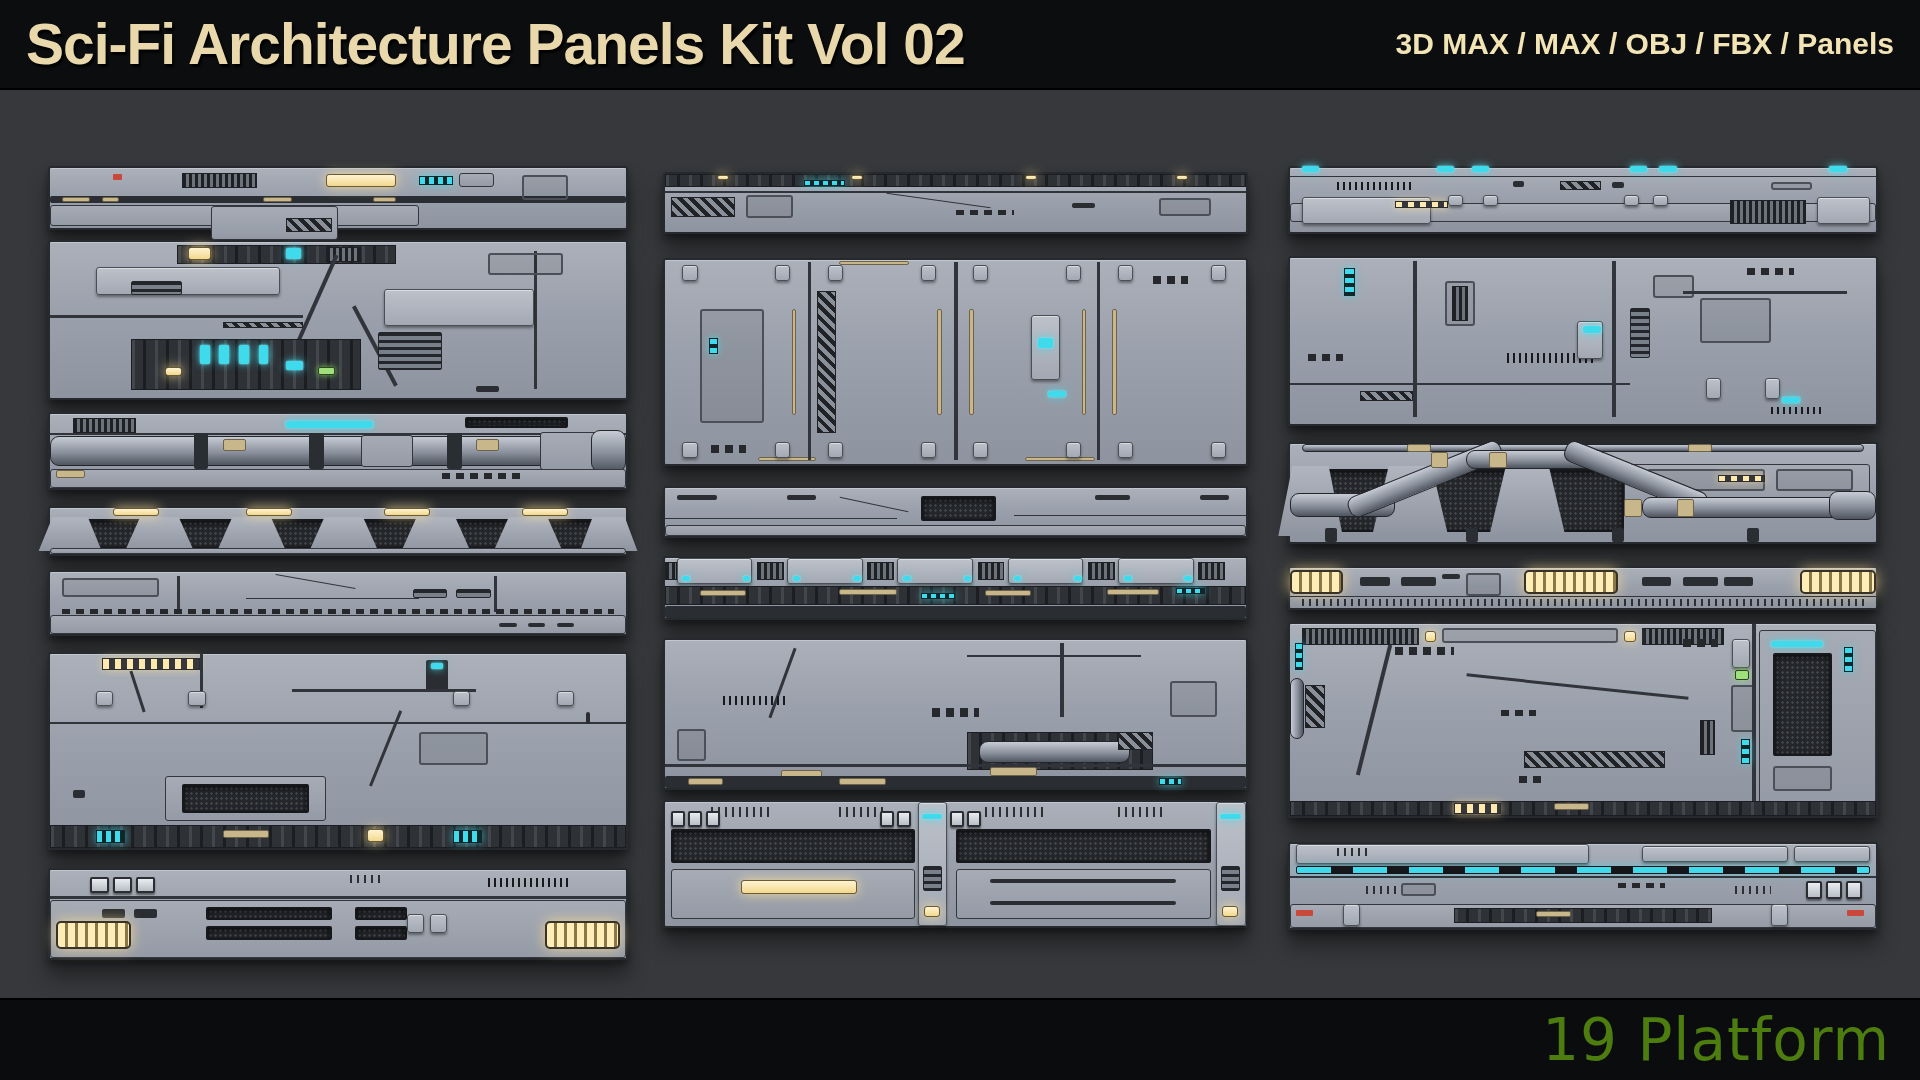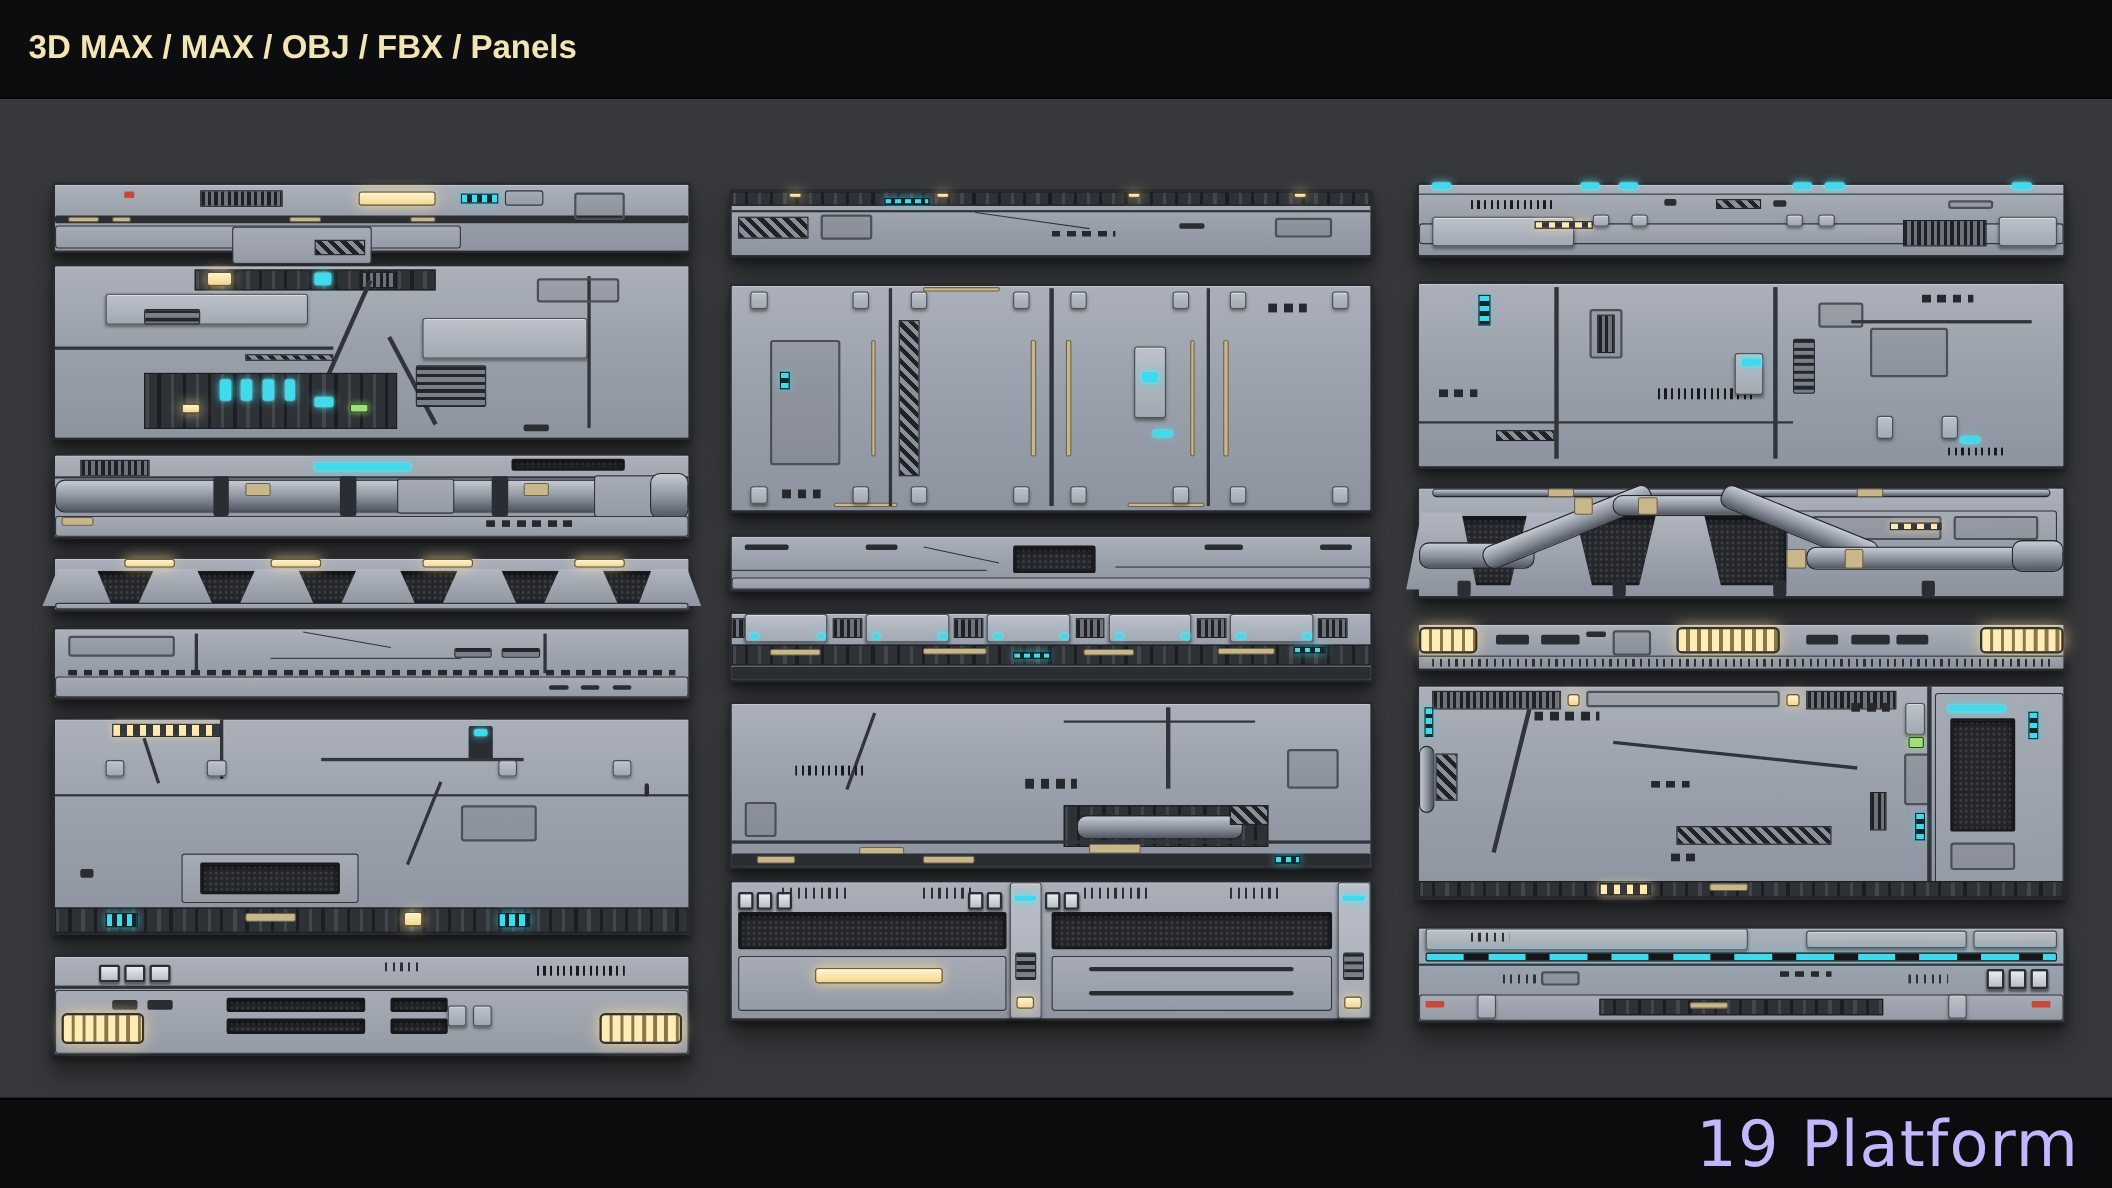--- a/index.html
+++ b/index.html
@@ -9,21 +9,21 @@
   
   #header-bar { position:absolute; top:0; left:0; width:100%; height:90px; background:#0c0d0f;
     display:flex; align-items:center; justify-content:space-between; padding:0 26px; z-index:50;
     border-bottom:2px solid #000; }
   #title { color:#e9d8ab; font-size:57px; font-weight:bold; letter-spacing:-1px;
     text-shadow:2px 3px 2px rgba(0,0,0,.9); white-space:nowrap; }
   #formats { color:#f2e4b4; font-size:30px; font-weight:bold; white-space:nowrap; }
   #footer-bar { position:absolute; bottom:0; left:0; width:100%; height:82px; background:#0b0c0e;
     display:flex; align-items:center; justify-content:flex-end; padding:0 30px; z-index:50;
     border-top:2px solid #000; }
-  #platform-count { color:#c4b5fd; font-size:58px; font-family:"DejaVu Sans",sans-serif;
+  #platform-count { color:#4d7c0f; font-size:58px; font-family:"DejaVu Sans",sans-serif;
     letter-spacing:1px; }
 
   
   .panel { position:absolute; z-index:1;
     background:linear-gradient(180deg,#abb0ba 0%,#9ba1ac 45%,#8e949f 100%);
     border:2px solid #26292e; border-radius:3px;
     box-shadow:0 16px 20px rgba(0,0,0,.40), 0 4px 6px rgba(0,0,0,.35), inset 0 1px 0 rgba(255,255,255,.28); }
   .d { position:absolute; display:block; }
 
   
@@ -57,20 +57,21 @@
   .d-pipe    { background:linear-gradient(180deg,#c6cbd4 0%,#8a919c 55%,#4f555f 100%); border:1px solid #24262b; border-radius:9px; }
   .d-vpipe   { background:linear-gradient(90deg,#c6cbd4,#8a919c 55%,#4f555f); border:1px solid #24262b; border-radius:9px; }
   .d-strut   { background:linear-gradient(180deg,#b0b5bf,#8f95a0); clip-path:polygon(22% 0,78% 0,100% 100%,0 100%); }
   .d-btn     { background:linear-gradient(180deg,#e9ecf0,#b9bec6); border:2px solid #2a2d31; border-radius:2px; box-shadow:0 2px 2px rgba(0,0,0,.45); }
 </style>
 </head>
 <body>
 
 <div id="page">
   <div id="header-bar">
+    <div id="title">Sci-Fi Architecture Panels Kit Vol 02</div>
     <div id="formats">3D MAX / MAX / OBJ / FBX / Panels</div>
   </div>
 
   <div id="panel-grid">
       <div class="panel" style="left: 48px; top: 166px; width: 580px; height: 64px;">
         <i class="d d-plate" style="left: 0%; top: 62%; width: 64%; height: 34%;"></i>
         <i class="d d-dark" style="left: 0%; top: 46%; width: 100%; height: 12%;"></i>
         <i class="d d-tan" style="left: 2%; top: 48%; width: 5%; height: 8%;"></i>
         <i class="d d-tan" style="left: 9%; top: 48%; width: 3%; height: 8%;"></i>
         <i class="d d-tan" style="left: 37%; top: 48%; width: 5%; height: 8%;"></i>

